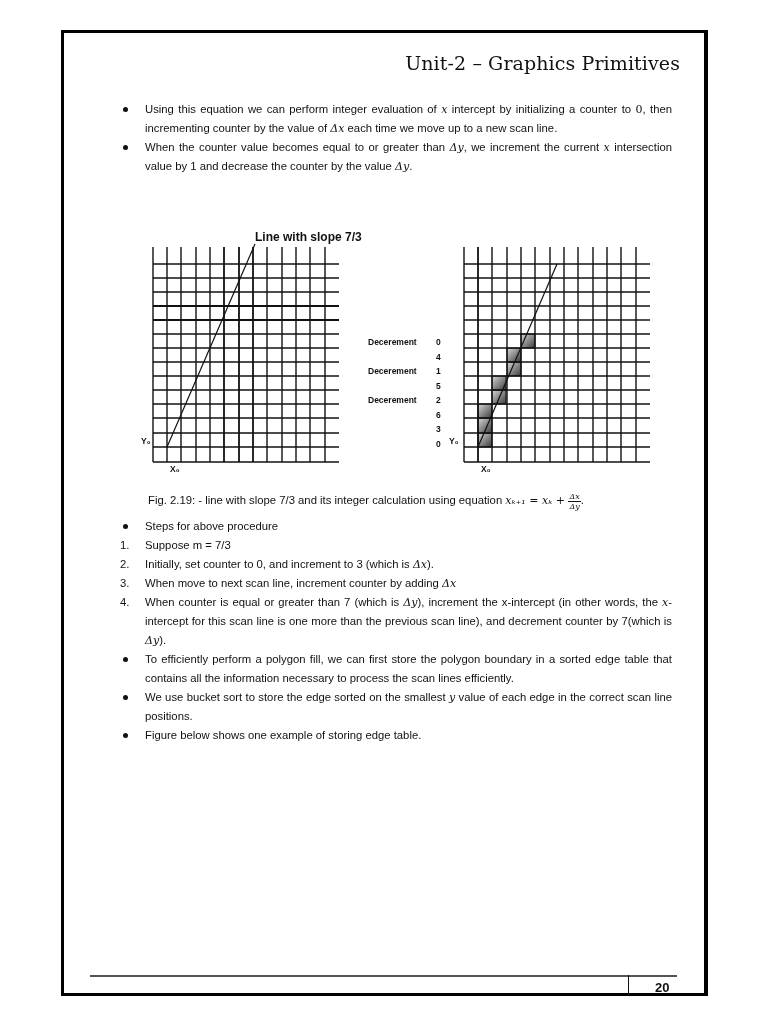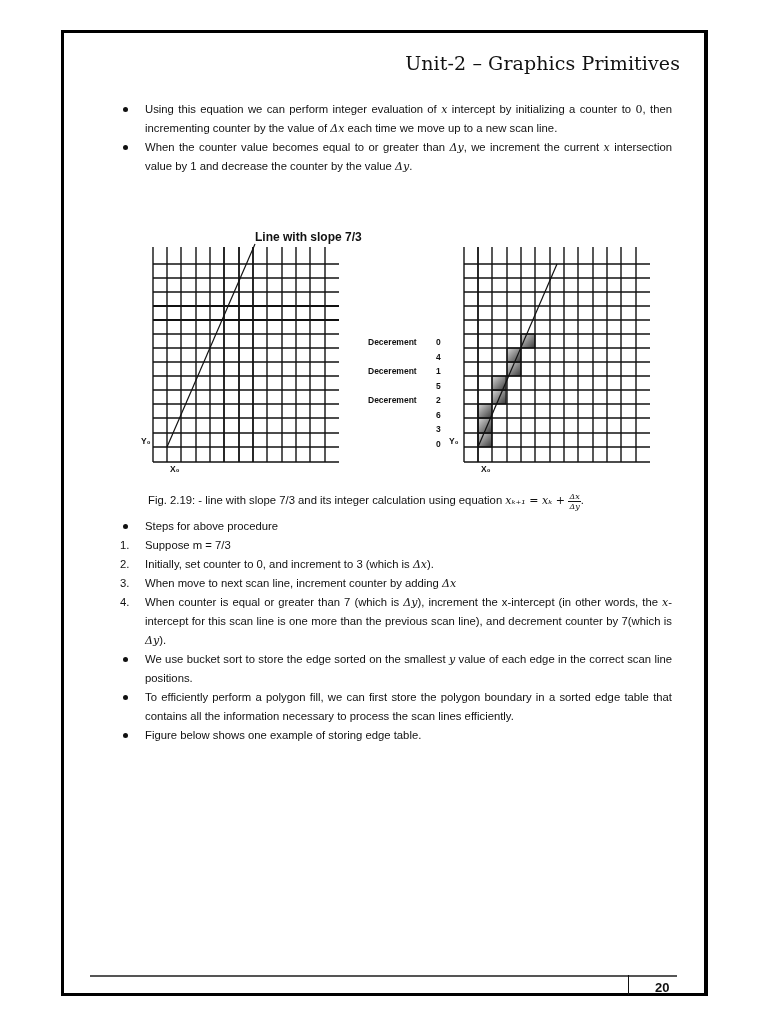--- a/index.html
+++ b/index.html
@@ -167,25 +167,25 @@
   </li>
   <li>
     <span class="marker">4.</span>
     <span>When counter is equal or greater than 7 (which is </span><span class="math">Δy</span><span>), increment the x-intercept (in other words, the </span><span class="math">x</span><span>-intercept for this scan line is one more than the previous scan line), and decrement counter by 7(which is </span><span class="math">Δy</span><span>).</span>
   </li>
 </ul>
 
 <ul class="list text justify" style="top:650px;">
   <li>
     <span class="marker"><span class="bullet-dot"></span></span>
-    <span>We use bucket sort to store the edge sorted on the smallest </span><span class="math">y</span><span> value of each edge in the correct scan line positions.</span>
+    <span>To efficiently perform a polygon fill, we can first store the polygon boundary in a sorted edge table that contains all the information necessary to process the scan lines efficiently.</span>
   </li>
   <li>
     <span class="marker"><span class="bullet-dot"></span></span>
-    <span>To efficiently perform a polygon fill, we can first store the polygon boundary in a sorted edge table that contains all the information necessary to process the scan lines efficiently.</span>
+    <span>We use bucket sort to store the edge sorted on the smallest </span><span class="math">y</span><span> value of each edge in the correct scan line positions.</span>
   </li>
   <li>
     <span class="marker"><span class="bullet-dot"></span></span>
     <span>Figure below shows one example of storing edge table.</span>
   </li>
 </ul>
 
 <div class="footer-rule"></div>
 <div class="footer-tick"></div>
 <div class="page-num">20</div>

